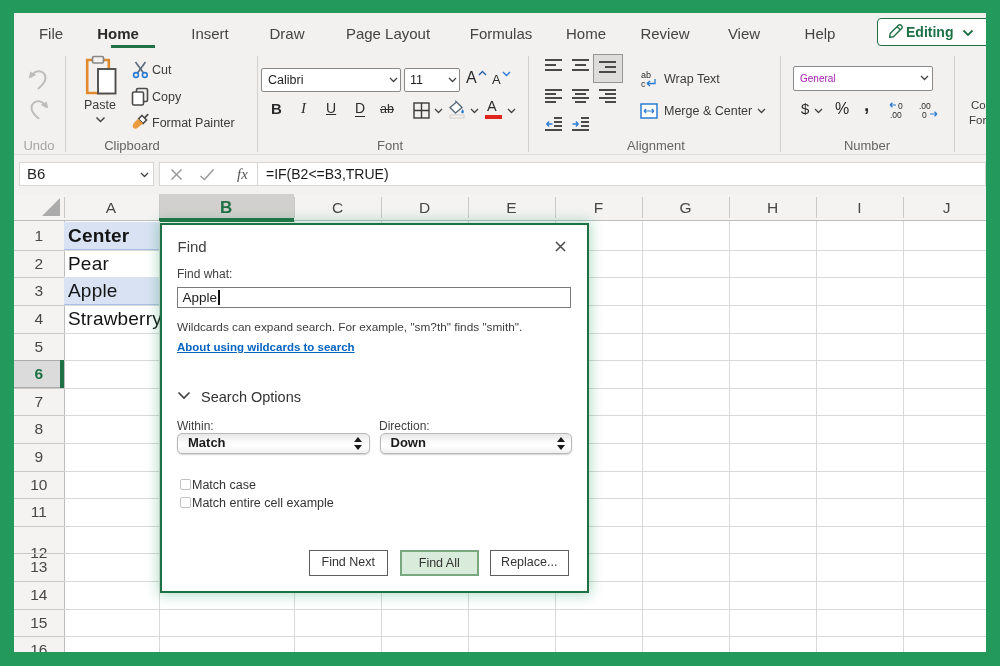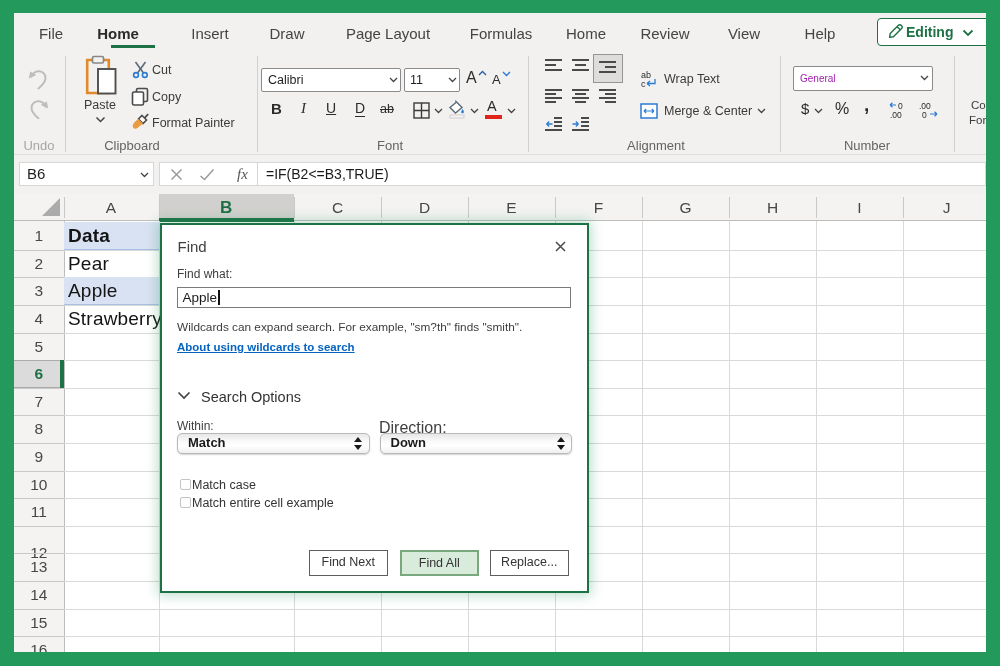--- a/index.html
+++ b/index.html
@@ -322,41 +322,41 @@
 <div class="gridv" style="left:381px;top:220.6px;height:431.4px;"></div>
 <div class="gridv" style="left:468px;top:220.6px;height:431.4px;"></div>
 <div class="gridv" style="left:555px;top:220.6px;height:431.4px;"></div>
 <div class="gridv" style="left:642px;top:220.6px;height:431.4px;"></div>
 <div class="gridv" style="left:729px;top:220.6px;height:431.4px;"></div>
 <div class="gridv" style="left:816px;top:220.6px;height:431.4px;"></div>
 <div class="gridv" style="left:903px;top:220.6px;height:431.4px;"></div>
 <div class="gridv" style="left:990px;top:220.6px;height:431.4px;"></div>
 <div class="ab" style="left:64px;top:222.1px;width:94.5px;height:27.6px;background:#D9E2F3;border-bottom:1px solid #A9BFE4;"></div>
 <div class="ab" style="left:64px;top:277.3px;width:94.5px;height:27.6px;background:#D9E2F3;border-bottom:1px solid #A9BFE4;"></div>
-<div class="cell" style="left:68px;top:222.1px;height:27.6px;line-height:27px;font-weight:bold;">Data</div>
+<div class="cell" style="left:68px;top:222.1px;height:27.6px;line-height:27px;font-weight:bold;">Center</div>
 <div class="cell" style="left:68px;top:249.7px;height:27.6px;line-height:27px;">Pear</div>
 <div class="cell" style="left:68px;top:277.3px;height:27.6px;line-height:27px;">Apple</div>
 <div class="cell" style="left:68px;top:304.9px;height:27.6px;line-height:27px;">Strawberry</div>
 <div class="ab" style="left:159.5px;top:222.5px;width:429px;height:370px;background:#fff;border:2px solid #1E7145;box-shadow:0 0 12px 2px rgba(36,150,90,0.33);z-index:30;"></div>
 <div class="ab" style="z-index:31;left:177.5px;top:238px;font-size:15px;color:#404040;">Find</div>
 <svg class="ab" style="z-index:31;left:555px;top:241px" width="11" height="11" viewBox="0 0 11 11">
     <path d="M1 1 L10 10 M10 1 L1 10" stroke="#4a4a4a" stroke-width="1.5"></path>
   </svg>
 <div class="ab" style="z-index:31;left:177px;top:266.5px;font-size:12px;color:#404040;">Find what:</div>
 <div class="ab" style="z-index:31;left:177px;top:287px;width:393.5px;height:21px;background:#fff;border:1px solid #7A7A7A;"></div>
 <div class="ab" style="z-index:31;left:182.5px;top:287px;font-size:13.5px;color:#1a1a1a;line-height:21px;">Apple</div>
 <div class="ab" style="z-index:31;left:218px;top:290px;width:1.5px;height:15px;background:#111;"></div>
 <div class="ab" style="z-index:31;left:177px;top:319.5px;font-size:11.8px;color:#3d3d3d;">Wildcards can expand search. For example, "sm?th" finds "smith".</div>
 <div class="ab" style="z-index:31;left:177px;top:340.5px;font-size:11.5px;font-weight:bold;color:#0563C1;text-decoration:underline;">About using wildcards to search</div>
 <svg class="ab" style="z-index:31;left:177px;top:391px" width="14" height="9" viewBox="0 0 14 9">
     <path d="M1.5 1.5 L7 7 L12.5 1.5" fill="none" stroke="#404040" stroke-width="1.6"></path>
   </svg>
 <div class="ab" style="z-index:31;left:201px;top:388.5px;font-size:14.5px;color:#333;">Search Options</div>
 <div class="ab" style="z-index:31;left:177px;top:418.5px;font-size:12px;color:#404040;">Within:</div>
-<div class="ab" style="z-index:31;left:379px;top:418.5px;font-size:16px;color:#404040;">Direction:</div>
+<div class="ab" style="z-index:31;left:379px;top:418.5px;font-size:12px;color:#404040;">Direction:</div>
 <div class="ab" style="z-index:31;left:177px;top:433px;width:192.5px;height:20.5px;border:1px solid #B9B9B9;border-radius:5px;background:linear-gradient(#E7E7E7,#FAFAFA 40%,#FFFFFF 62%,#EFEFEF);box-shadow:0 1px 1.5px rgba(0,0,0,0.18);"></div>
 <div class="ab" style="z-index:31;left:188px;top:433px;font-size:13px;font-weight:bold;color:#1a1a1a;line-height:20px;">Match</div>
 <div class="ab" style="z-index:31;left:354px;top:437px;width:0;height:0;border-left:4px solid transparent;border-right:4px solid transparent;border-bottom:5px solid #1a1a1a;"></div>
 <div class="ab" style="z-index:31;left:354px;top:444.5px;width:0;height:0;border-left:4px solid transparent;border-right:4px solid transparent;border-top:5px solid #1a1a1a;"></div>
 <div class="ab" style="z-index:31;left:379.5px;top:433px;width:192.5px;height:20.5px;border:1px solid #B9B9B9;border-radius:5px;background:linear-gradient(#E7E7E7,#FAFAFA 40%,#FFFFFF 62%,#EFEFEF);box-shadow:0 1px 1.5px rgba(0,0,0,0.18);"></div>
 <div class="ab" style="z-index:31;left:390.5px;top:433px;font-size:13px;font-weight:bold;color:#1a1a1a;line-height:20px;">Down</div>
 <div class="ab" style="z-index:31;left:556.5px;top:437px;width:0;height:0;border-left:4px solid transparent;border-right:4px solid transparent;border-bottom:5px solid #1a1a1a;"></div>
 <div class="ab" style="z-index:31;left:556.5px;top:444.5px;width:0;height:0;border-left:4px solid transparent;border-right:4px solid transparent;border-top:5px solid #1a1a1a;"></div>
 <div class="ab" style="z-index:31;left:180px;top:478.5px;width:11px;height:11px;background:#FEFEFE;border:1px solid #C3C3C3;border-radius:2px;"></div>
 <div class="ab" style="z-index:31;left:192px;top:477.5px;font-size:12.5px;color:#333;">Match case</div>

